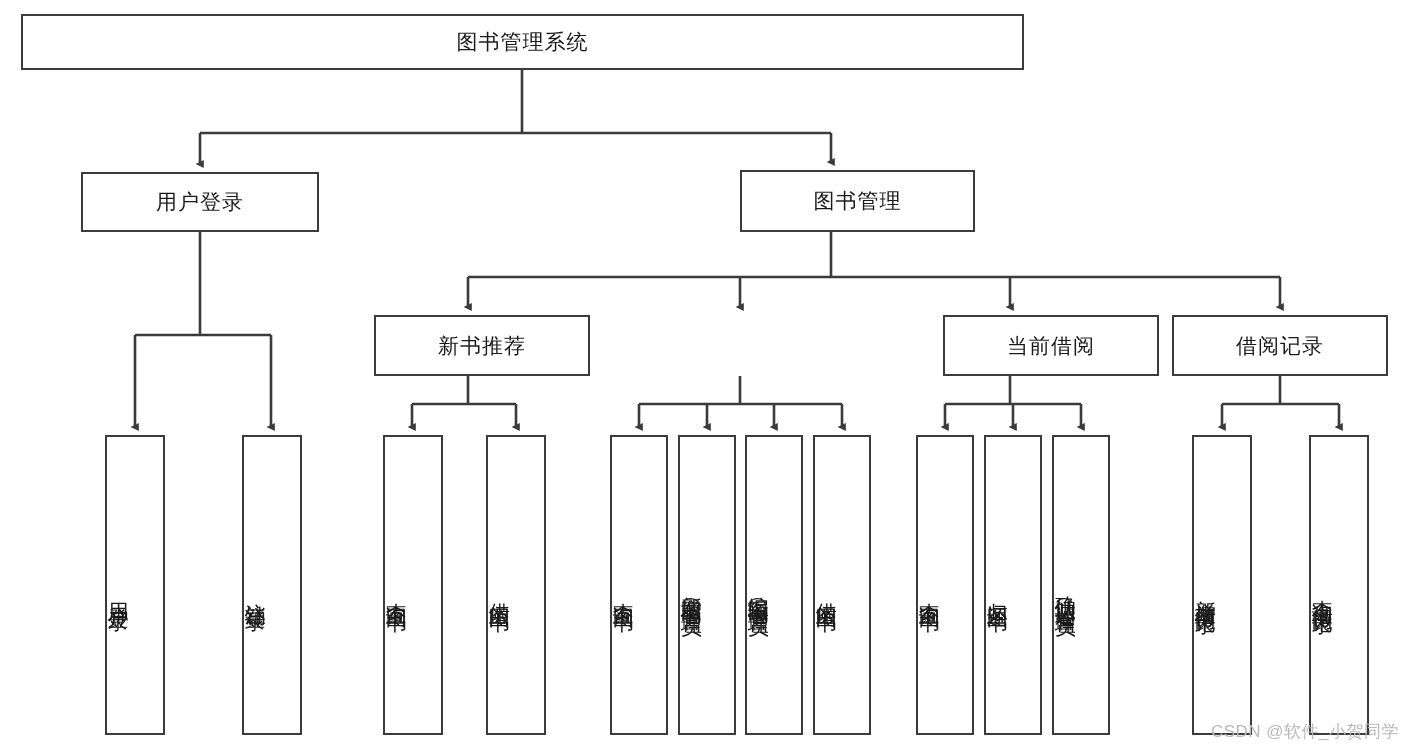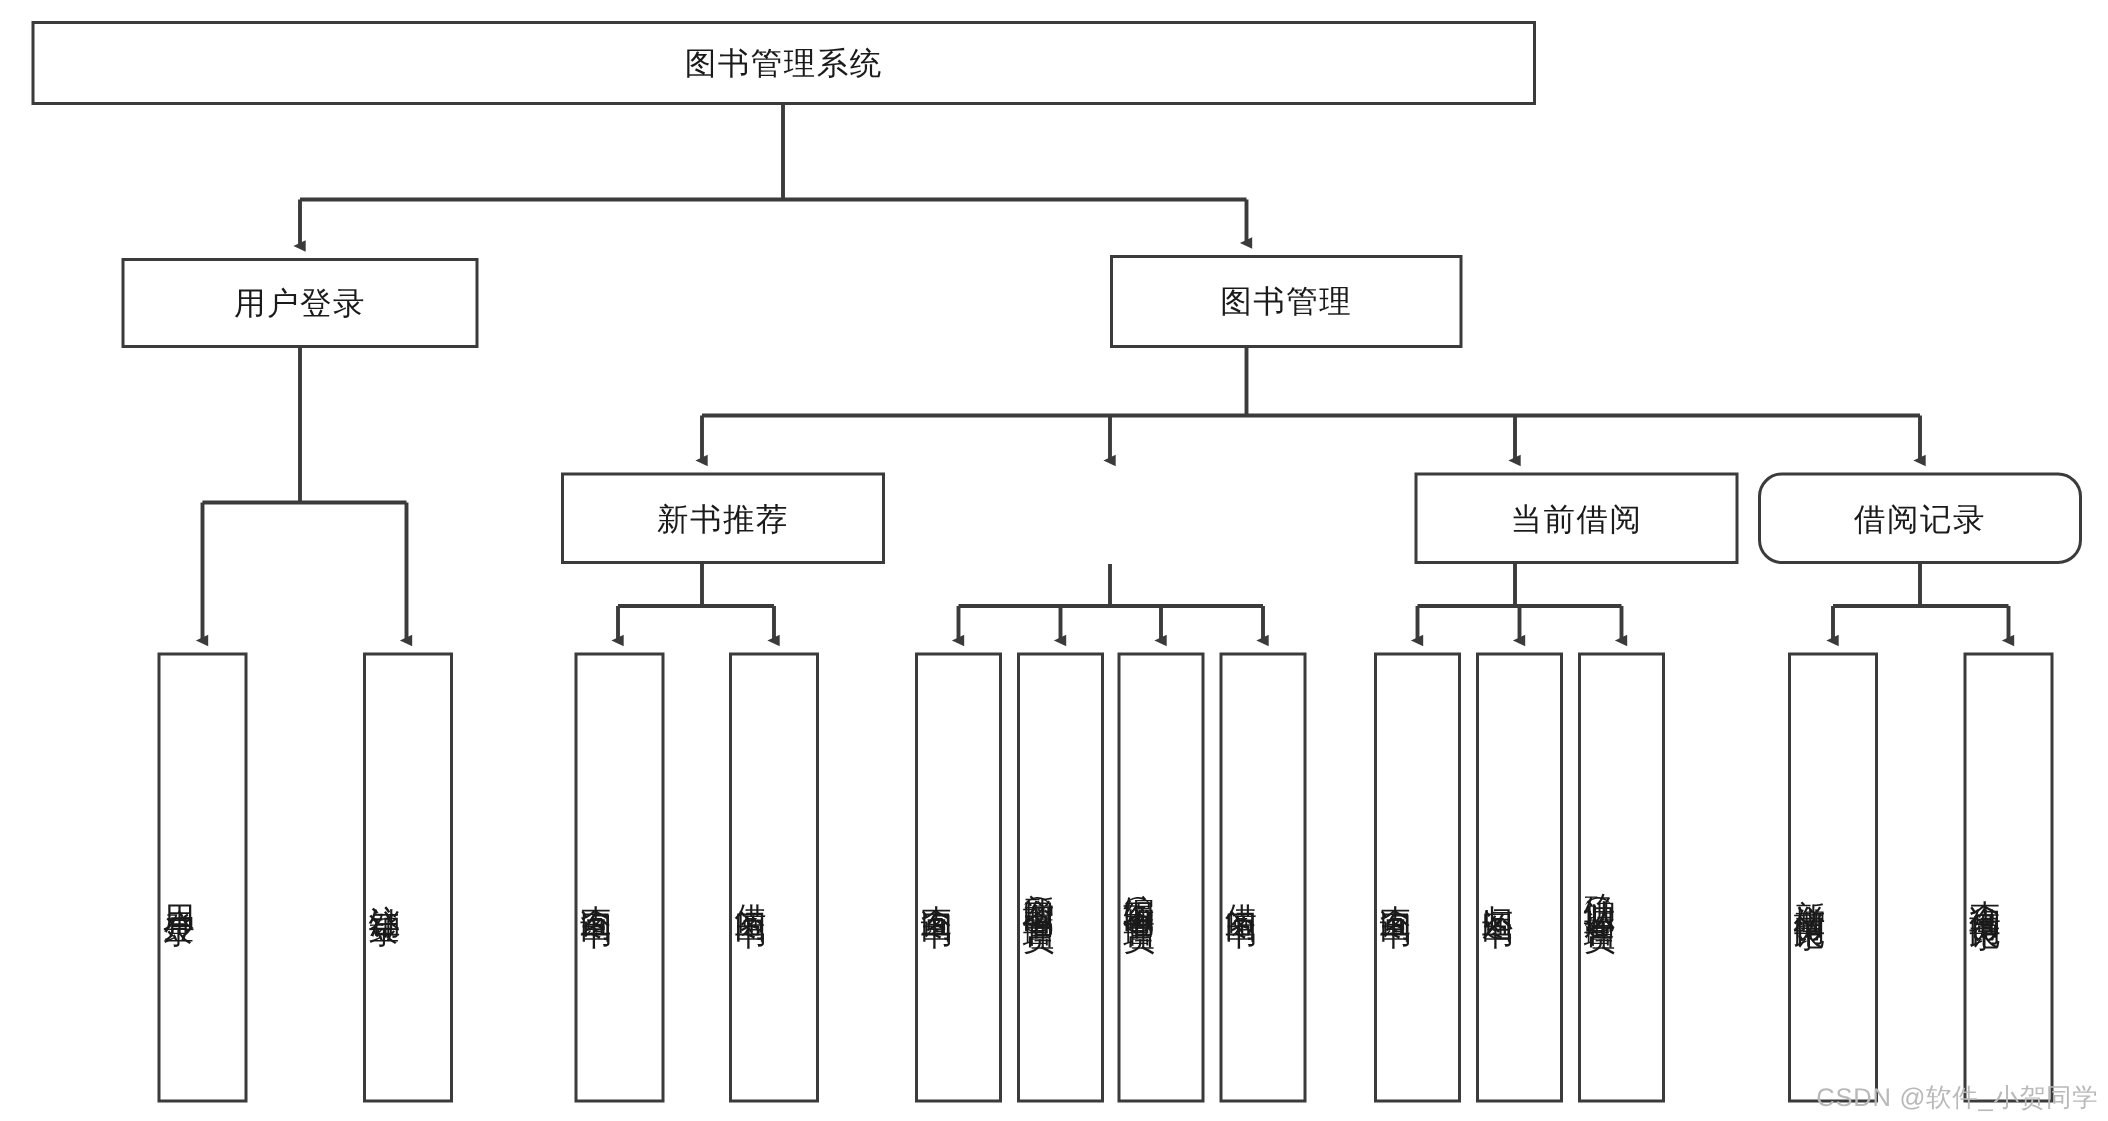--- a/index.html
+++ b/index.html
@@ -121,21 +121,21 @@
   <div class="node h" style="left:712px;top:170px;width:235px;height:62px;margin-left:28px;">
     <span>图书管理</span>
   </div>
 
   <div class="node h" style="left:374px;top:315px;width:216px;height:61px;">
     <span>新书推荐</span>
   </div>
   <div class="node h" style="left:943px;top:315px;width:216px;height:61px;">
     <span>当前借阅</span>
   </div>
-  <div class="node h" style="left:1172px;top:315px;width:216px;height:61px;border-radius:16px;">
+  <div class="node h" style="left:1172px;top:315px;width:216px;height:61px;">
     <span>借阅记录</span>
   </div>
 
   <div class="node v" style="left:105px;top:435px;width:60px;height:300px;">
     <span class="vtext">用户登录</span>
   </div>
   <div class="node v" style="left:242px;top:435px;width:60px;height:300px;">
     <span class="vtext">注销登录</span>
   </div>
 

